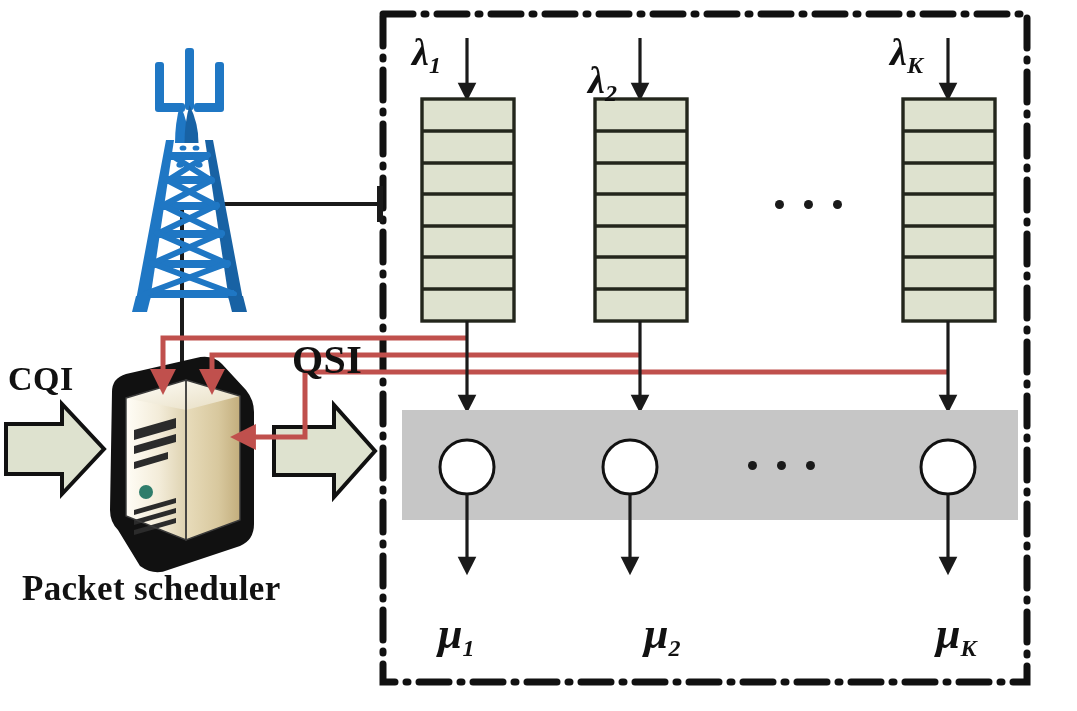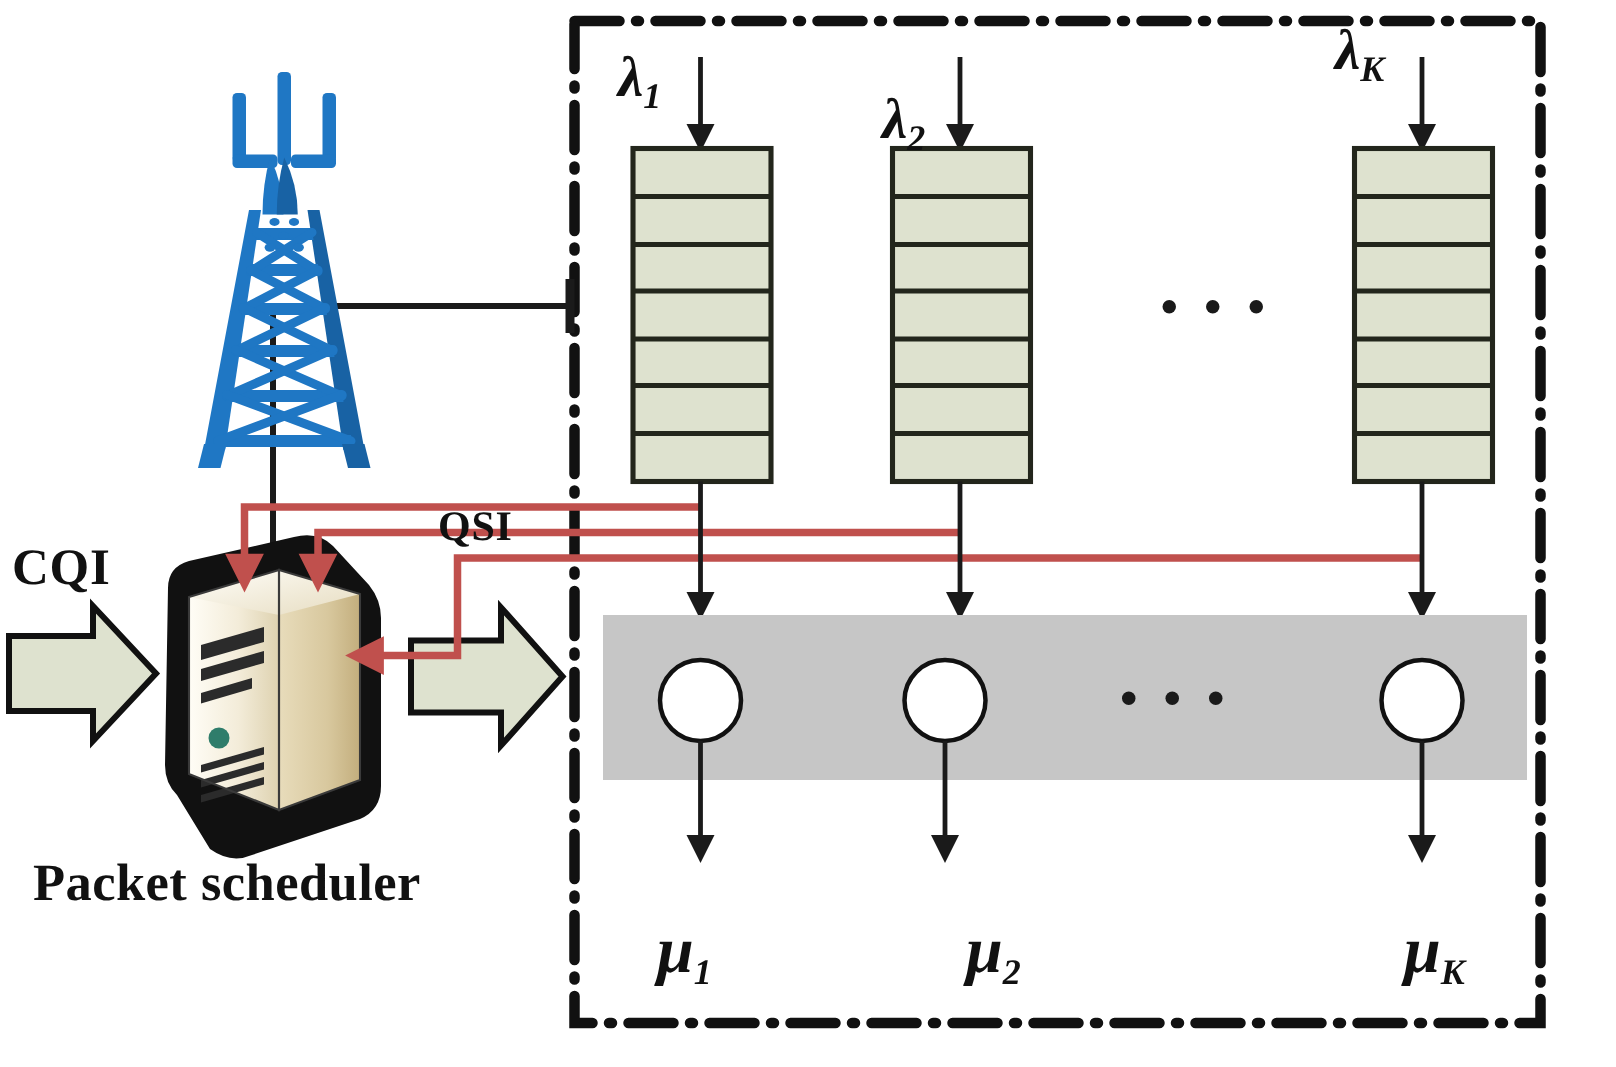--- a/index.html
+++ b/index.html
@@ -8,31 +8,31 @@
 
   #stage{position:absolute;left:0;top:0;width:1077px;height:711px;}
   #svgroot{position:absolute;left:0;top:0;width:1077px;height:711px;}
 
   .lbl{position:absolute;white-space:nowrap;color:#111;}
 
   .bold-serif{font-family:"Liberation Serif",serif;font-weight:bold;}
   .math-it{font-family:"Liberation Serif",serif;font-style:italic;font-weight:bold;}
 
   #lbl-cqi{left:8px;  top:360px; font-size:34px;letter-spacing:.5px;}
-  #lbl-qsi{left:292px;top:336px; font-size:28px;letter-spacing:.5px;}
+  #lbl-qsi{left:292px;top:336px; font-size:40px;letter-spacing:.5px;}
   #lbl-ps { left:22px; top:541px; font-size:35px;letter-spacing:.3px;margin-top:28px;}
 
   .lam{font-size:38px;}
   .mu {font-size:44px;margin-top:20px;}
   .sub{font-size:24px;vertical-align:-0.32em;font-style:italic;
        font-family:"Liberation Serif",serif;}
 
   #lam1{left:412px;top:30px;}
   #lam2{left:588px;top:30px;margin-top:28px;}
-  #lamK{left:890px;top:12px;}
+  #lamK{left:890px;top:30px;}
 
   #mu1{left:438px;top:588px;}
   #mu2{left:644px;top:588px;}
   #muK{left:936px;top:588px;}
 
   .ell{position:absolute;display:flex;gap:20px;align-items:center;}
   .ell i{display:block;width:9px;height:9px;border-radius:50%;background:#1a1a1a;}
   #ell-q{left:775px;top:200px;}
   #ell-s{left:748px;top:461px;}
 </style>

